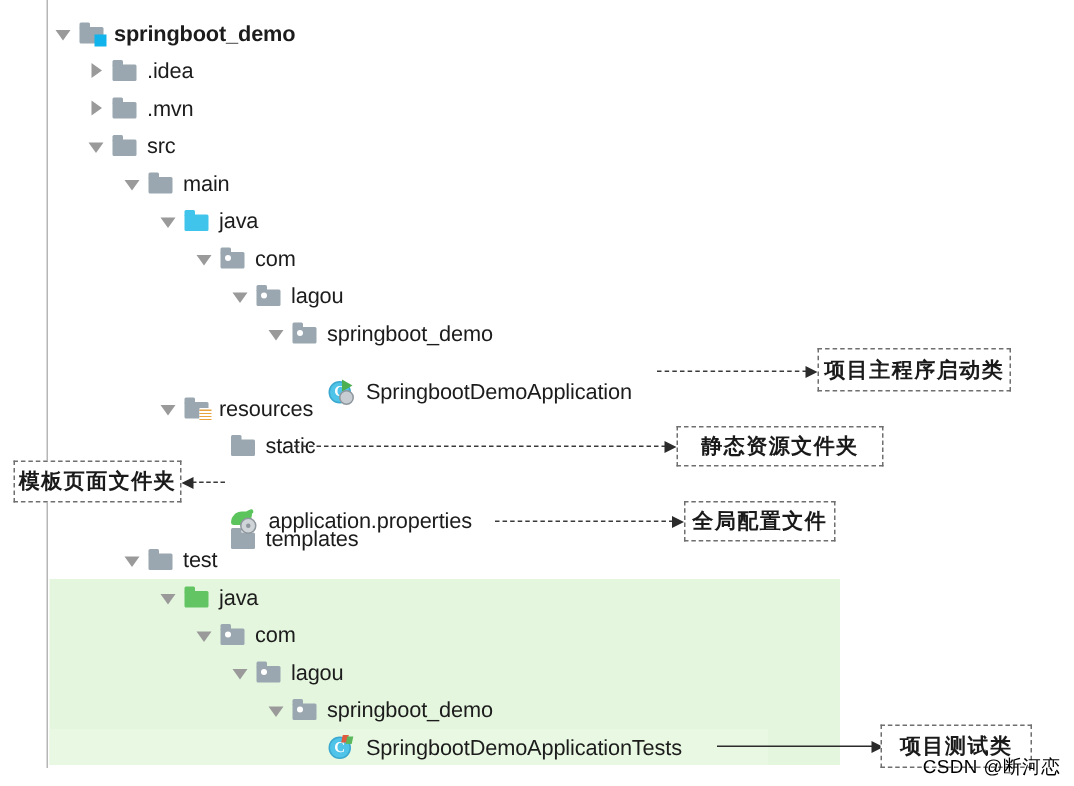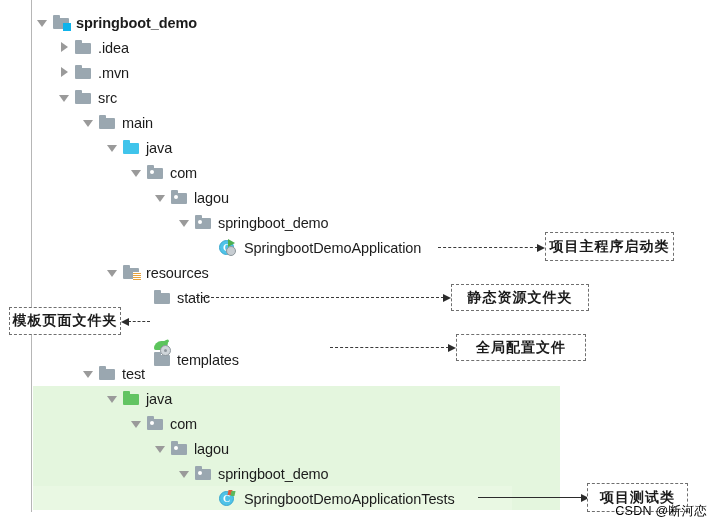--- a/index.html
+++ b/index.html
@@ -400,21 +400,21 @@
 
 <div class="row" style="left:178px; top:210px;">
   <span class="tw expanded"></span>
   <span class="ic">
       <span class="folder grey"></span>
       <span class="pkg-dot"></span>
     </span>
   <span class="label">springboot_demo</span>
 </div>
 
-<div class="row" style="left:202px; top:235px;">
+<div class="row" style="left:202px; top:249px;">
   <span class="tw blank"></span>
   <span class="classicon">
     <span class="disc"></span>
       <span class="cletter">C</span>
     <span class="runarrow"></span>
       <span class="gear"></span>
   </span>
   <span class="label">SpringbootDemoApplication</span>
 </div>
 
@@ -440,20 +440,21 @@
     </span>
   <span class="label">templates</span>
 </div>
 
 <div class="row" style="left:154px; top:335px;">
   <span class="propicon">
     <span class="leaf"></span>
       <span class="stem"></span>
       <span class="gear"></span>
   </span>
+  <span class="label">application.properties</span>
 </div>
 
 <div class="row" style="left:82px; top:361px;">
   <span class="tw expanded"></span>
   <span class="ic">
       <span class="folder grey"></span>
     </span>
   <span class="label">test</span>
 </div>
 
@@ -518,17 +519,17 @@
 <div class="connector solid" style="left:478px; top:497px; width:104px;">
   <span class="head-r"></span>
 </div>
 
 <div class="callout" style="left:545px; top:232px; width:129px; height:29px;">项目主程序启动类</div>
 
 <div class="callout" style="left:451px; top:284px; width:138px; height:27px;">静态资源文件夹</div>
 
 <div class="callout" style="left:9px; top:307px; width:112px; height:28px;">模板页面文件夹</div>
 
-<div class="callout" style="left:456px; top:334px; width:130px; height:27px;">全局配置文件</div>
+<div class="callout" style="left:456px; top:334px; width:101px; height:27px;">全局配置文件</div>
 
 <div class="callout" style="left:587px; top:483px; width:101px; height:29px;">项目测试类</div>
 
 <div id="watermark">CSDN @断河恋</div>
 
 </body></html>

